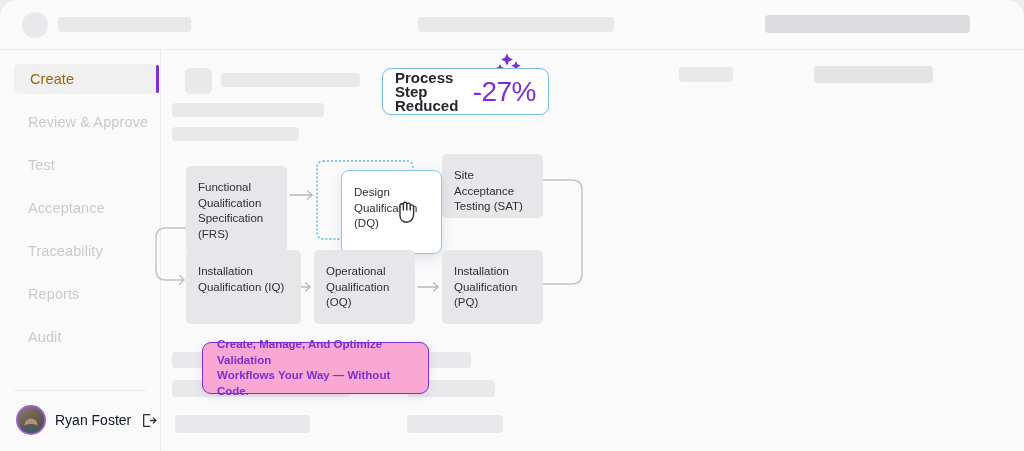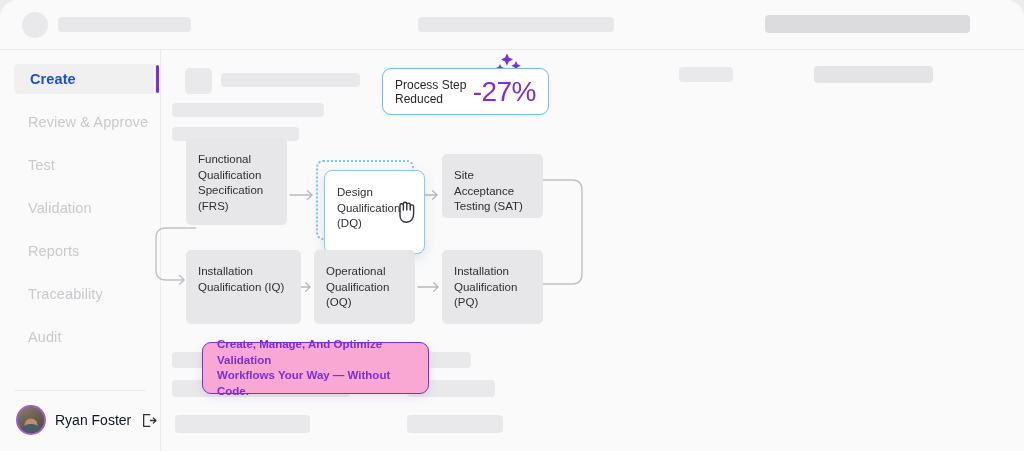--- a/index.html
+++ b/index.html
@@ -60,28 +60,27 @@
     margin: 0 0 13px 0;
     display: flex;
     align-items: center;
     padding-left: 28px;
     font-size: 14.5px;
     color: #c9c9cf;
     letter-spacing: .1px;
     white-space: nowrap;
   }
   .nav-item.active {
-    color: #1d4ed8;
+    color: #a16207;
     background: #f0f0f1;
     border-radius: 5px;
     margin-left: 14px;
     margin-right: 3px;
     padding-left: 16px;
     width: 144px;
-    font-weight: bold;
   }
   .nav-item.active .nav-accent {
     position: absolute;
     right: -1px; top: 1px;
     width: 3px; height: 28px;
     background: #7b2fd4;
     border-radius: 2px;
   }
 
   .sidebar-divider {
@@ -162,22 +161,22 @@
     width: 167px; height: 47px;
     background: #ffffff;
     border: 1.5px solid #77bbe2;
     border-radius: 9px;
     display: flex;
     align-items: center;
     padding: 0 12px;
     box-shadow: 0 1px 4px rgba(40,60,90,.06);
   }
   .badge-label {
-    font-size: 12px;
-    font-weight: 400;
+    font-size: 15px;
+    font-weight: 700;
     color: #26262c;
     line-height: 14px;
     width: 80px;
   }
   .badge-value {
     font-size: 28px;
     font-weight: 400;
     color: #7b2fd4;
     letter-spacing: -.5px;
     margin-left: 2px;
@@ -195,37 +194,37 @@
 
   .node {
     position: absolute;
     background: #e7e7e9;
     border-radius: 5px;
     padding: 14px 12px 0 12px;
     font-size: 11.5px;
     line-height: 15.5px;
     color: #2e2e34;
   }
-  .n-frs { left: 25px;  top: 88px; width: 101px; height: 87px; }
+  .n-frs { left: 25px;  top: 116px; width: 101px; height: 87px; }
   .n-sat { left: 281px; top: 104px; width: 101px; height: 64px; }
   .n-iq  { left: 25px;  top: 200px; width: 115px; height: 74px; }
   .n-oq  { left: 153px; top: 200px; width: 101px; height: 74px; }
   .n-pq  { left: 281px; top: 200px; width: 101px; height: 74px; }
 
   .dropzone {
     position: absolute;
     left: 155px; top: 110px;
     width: 98px; height: 80px;
     border: 2px dotted #7fc4ea;
     border-radius: 7px;
   }
 
   .drag-card {
     position: absolute;
-    left: 163px; top: 120px;
+    left: 180px; top: 120px;
     width: 101px; height: 84px;
     background: #ffffff;
     border: 1.5px solid #8cc8ea;
     border-radius: 8px;
     padding: 14px 12px 0 12px;
     font-size: 11.5px;
     line-height: 15.5px;
     color: #2e2e34;
     box-shadow: 0 4px 12px rgba(40,70,110,.14);
   }
@@ -286,29 +285,29 @@
 
       <div class="nav-item">
         <span>Review &amp; Approve</span>
       </div>
 
       <div class="nav-item">
         <span>Test</span>
       </div>
 
       <div class="nav-item">
-        <span>Validation</span>
+        <span>Acceptance</span>
+      </div>
+
+      <div class="nav-item">
+        <span>Traceability</span>
       </div>
 
       <div class="nav-item">
         <span>Reports</span>
-      </div>
-
-      <div class="nav-item">
-        <span>Traceability</span>
       </div>
 
       <div class="nav-item">
         <span>Audit</span>
       </div>
 
     </nav>
 
     <div class="sidebar-divider"></div>
 

